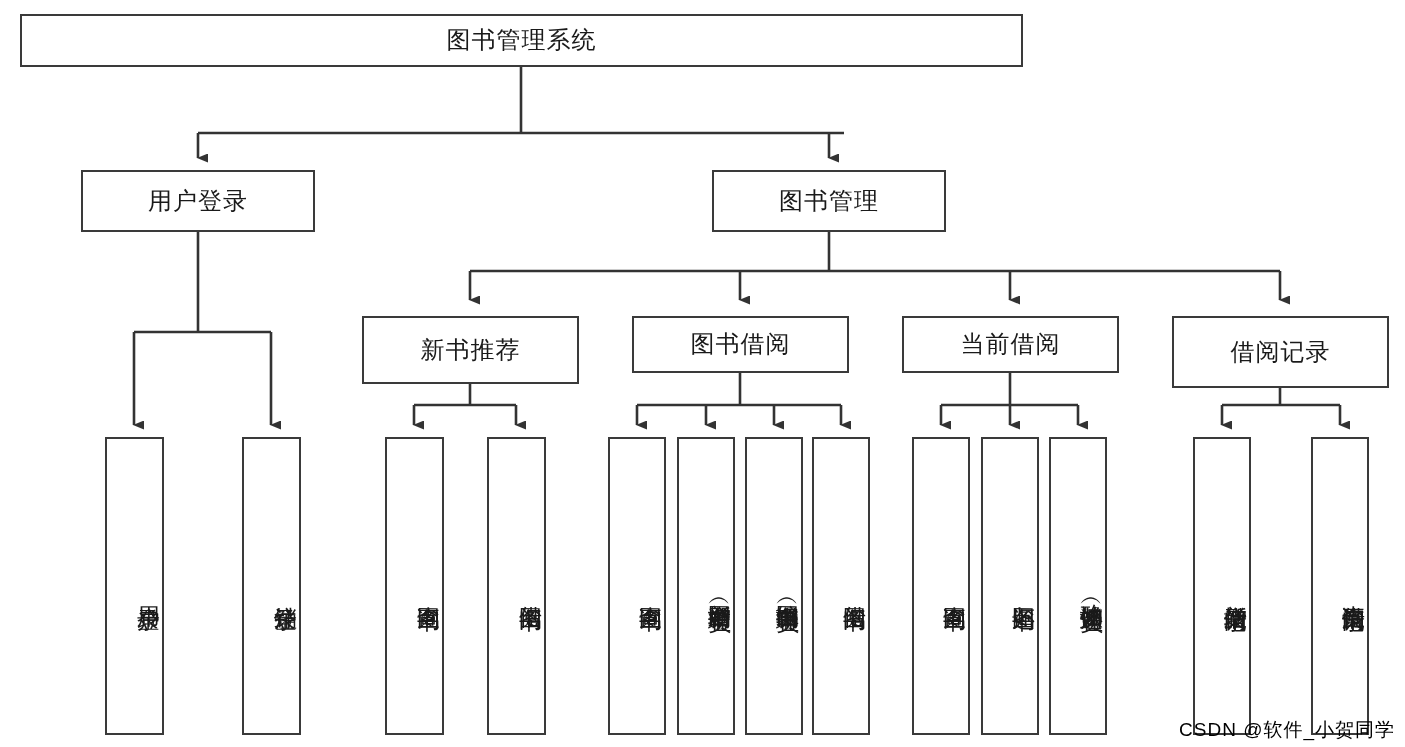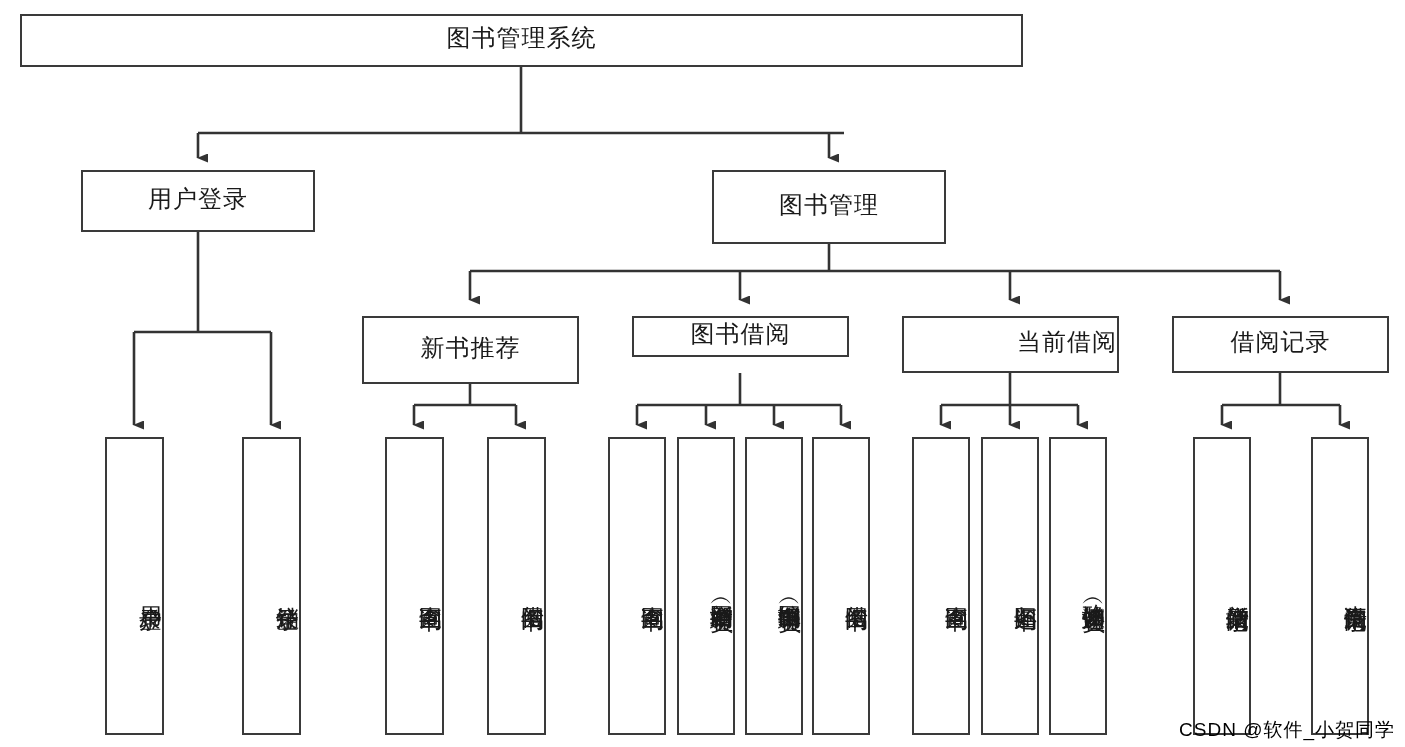--- a/index.html
+++ b/index.html
@@ -27,21 +27,20 @@
   .node {
     position: absolute;
     box-sizing: border-box;
     background: #ffffff;
     border: 2px solid #3a3a3a;
     display: flex;
     align-items: center;
     justify-content: center;
     color: #1a1a1a;
     z-index: 3;
-    font-family: Liberation Mono, monospace;
   }
   .node-h {
     font-size: 24px;
     letter-spacing: 1px;
     line-height: 1.1;
     white-space: nowrap;
   }
   .node-v {
     font-size: 23px;
     line-height: 1.18;
@@ -124,34 +123,34 @@
     </g>
   </svg>
 
   <div class="node node-h" style="left:20px; top:14px; width:1003px; height:53px;">
     <span>图书管理系统</span>
   </div>
 
   <div class="node node-h" style="left:81px; top:170px; width:234px; height:62px;">
     <span>用户登录</span>
   </div>
-  <div class="node node-h" style="left:712px; top:170px; width:234px; height:74px;">
+  <div class="node node-h" style="left:712px; top:170px; width:234px; height:62px;">
     <span>图书管理</span>
   </div>
 
   <div class="node node-h" style="left:362px; top:316px; width:217px; height:68px;">
     <span>新书推荐</span>
   </div>
-  <div class="node node-h" style="left:632px; top:316px; width:217px; height:41px;align-items:center;">
+  <div class="node node-h" style="left:632px; top:316px; width:217px; height:57px;align-items:center;">
     <span>图书借阅</span>
   </div>
-  <div class="node node-h" style="left:902px; top:316px; width:217px; height:57px;justify-content:flex-end;">
+  <div class="node node-h" style="left:902px; top:316px; width:217px; height:57px;">
     <span>当前借阅</span>
   </div>
-  <div class="node node-h" style="left:1172px; top:316px; width:217px; height:57px;">
+  <div class="node node-h" style="left:1172px; top:316px; width:217px; height:72px;">
     <span>借阅记录</span>
   </div>
 
   <div class="node node-v" style="left:105px; top:437px; width:59px; height:298px;">
     <span>用户登录</span>
   </div>
   <div class="node node-v" style="left:242px; top:437px; width:59px; height:298px;">
     <span>注销登录</span>
   </div>
 

